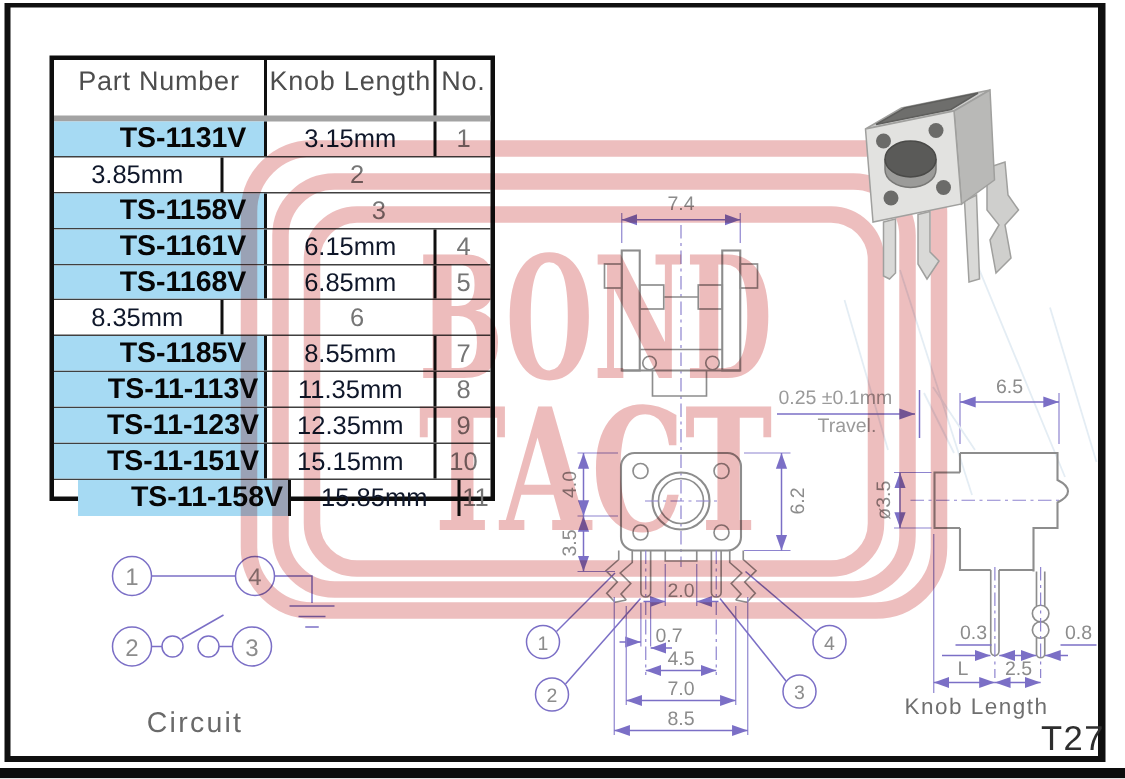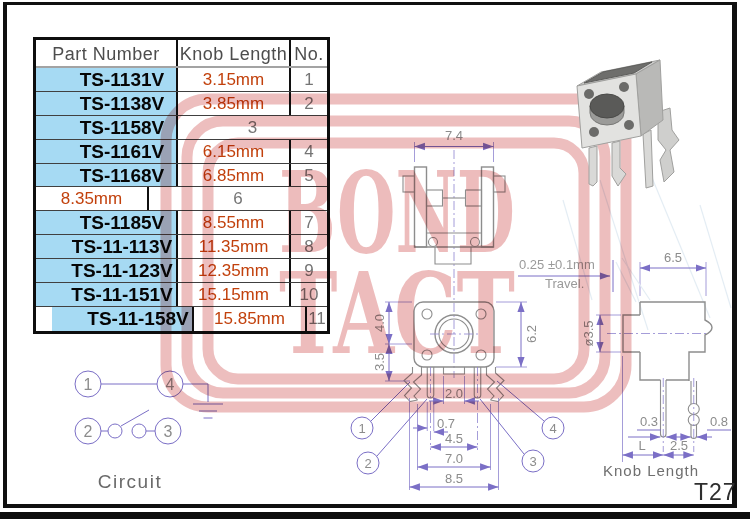--- a/index.html
+++ b/index.html
@@ -13,28 +13,28 @@
   .frame{position:absolute;left:3px;top:2px;width:734px;height:506px;box-sizing:border-box;
          border:3px solid #101010;border-left-width:4px;border-right-width:5px;border-bottom-width:4px;
          z-index:4;pointer-events:none;}
   .bottombar{position:absolute;left:0;top:512px;width:750px;height:7px;background:#0c0c0c;z-index:5;}
   .pageno{position:absolute;left:694px;top:479px;z-index:4;font-size:23px;color:#2e2e2e;letter-spacing:1px;}
   
   .tbl{position:absolute;left:33px;top:37px;width:297px;height:297px;box-sizing:border-box;
        border:3px solid #0e0e0e;z-index:1;background:transparent;}
   .trow{display:flex;height:23.9px;line-height:23.9px;border-bottom:1px solid #404040;box-sizing:border-box;}
   .trow:last-child{border-bottom:none;margin-left:16px;}
-  .thead{height:28px;line-height:28px;border-bottom:2px solid #a3a3a3;}
+  .thead{height:41px;line-height:28px;border-bottom:4px solid #a3a3a3;}
   .c1,.c2,.c3{box-sizing:border-box;text-align:center;overflow:hidden;white-space:nowrap;}
   .c1{width:142px;border-right:2px solid #101010;}
   .c2{width:113px;border-right:2px solid #101010;}
   .c3{flex:1;}
   .thead .c1,.thead .c2,.thead .c3{font-size:18px;color:#4d4d4d;letter-spacing:0.5px;}
   .part{font-size:19px;font-weight:bold;color:#060606;background:#a6daf3;padding-left:32px;}
-  .knob{font-size:17px;color:#c2410c;}
+  .knob{font-size:17px;color:#0f172a;}
   .num{font-size:17px;color:#757575;}
   
   .out{stroke:#8d8d8d;stroke-width:1.4;fill:none;}
   .out2{stroke:#8d8d8d;stroke-width:1.1;fill:none;}
   .dim{stroke:#7b6fc6;stroke-width:1;fill:none;}
   .ext{stroke:#8e84cf;stroke-width:0.8;fill:none;}
   .cl{stroke:#8e84cf;stroke-width:0.8;fill:none;stroke-dasharray:9 3 2 3;}
   .faint{stroke:#e4edf4;stroke-width:1.2;fill:none;}
   .dimtxt{font-size:13px;fill:#8c8c8c;}
   .dimtxt2{font-size:13px;fill:#9a9a9a;}
@@ -247,21 +247,20 @@
       <div class="c1">Part Number</div>
       <div class="c2">Knob Length</div>
       <div class="c3">No.</div>
     </div>
     <div class="trow">
       <div class="c1 part">TS-1131V</div>
       <div class="c2 knob">3.15mm</div>
       <div class="c3 num">1</div>
     </div>
     <div class="trow">
-      <div class="c1 part">TS-1138V</div>
       <div class="c2 knob">3.85mm</div>
       <div class="c3 num">2</div>
     </div>
     <div class="trow">
       <div class="c1 part">TS-1158V</div>
       <div class="c3 num">3</div>
     </div>
     <div class="trow">
       <div class="c1 part">TS-1161V</div>
       <div class="c2 knob">6.15mm</div>

